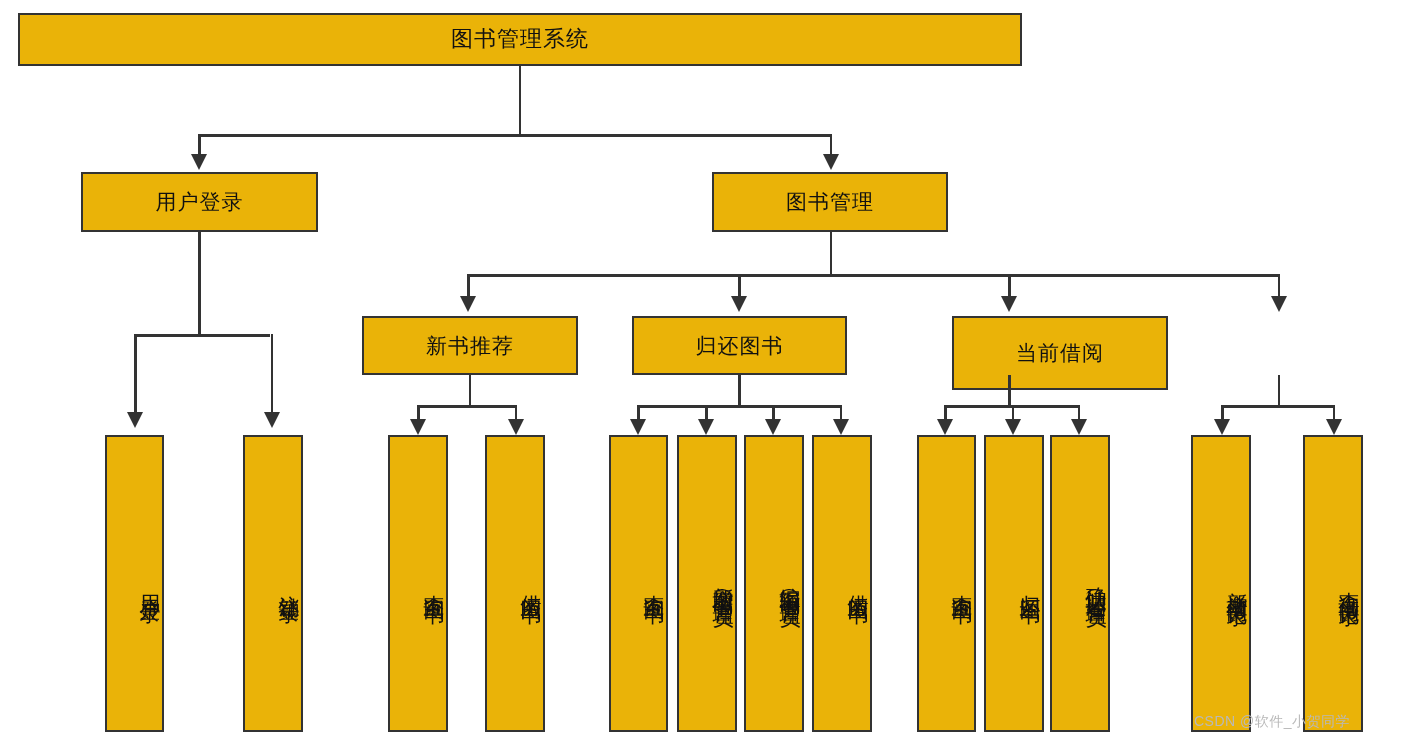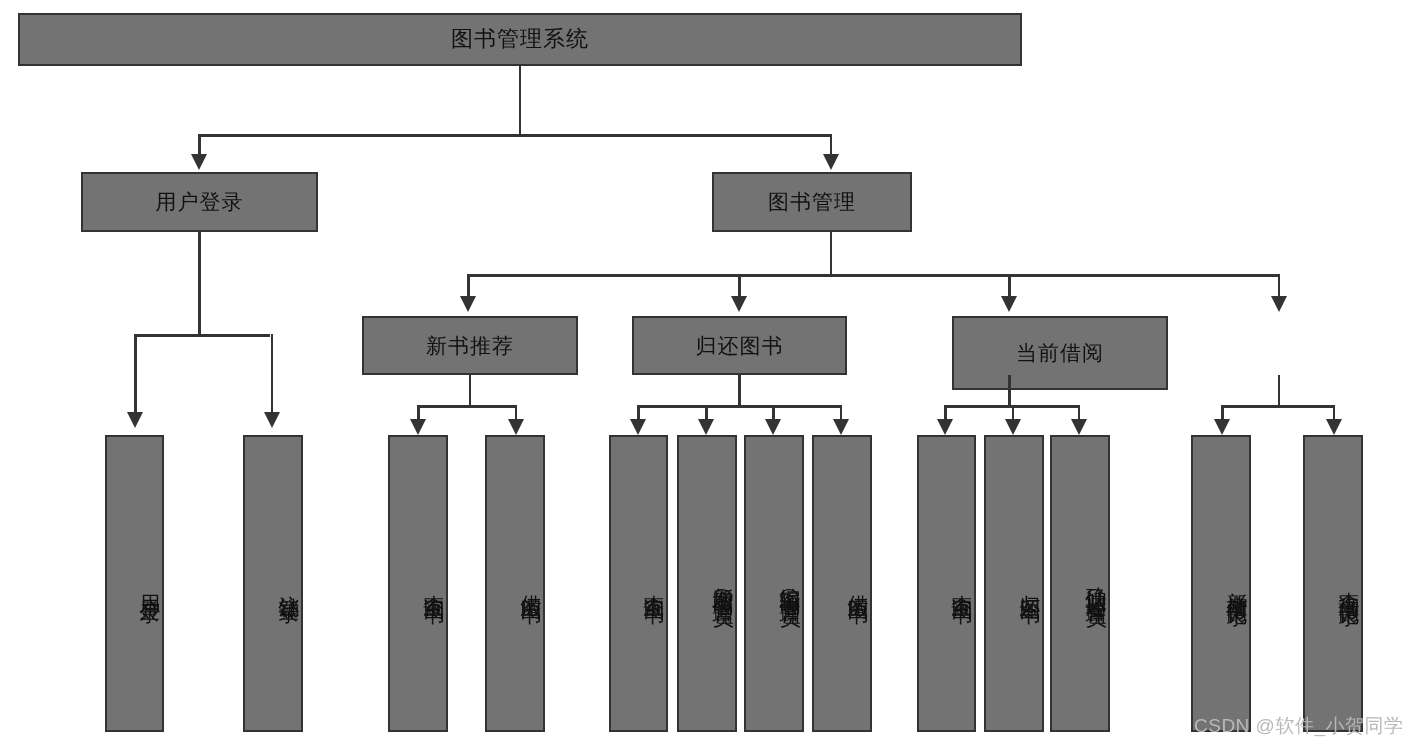--- a/index.html
+++ b/index.html
@@ -15,21 +15,21 @@
     position: relative;
     width: 1405px;
     height: 747px;
     background: #ffffff;
     overflow: hidden;
   }
   .node {
     position: absolute;
     box-sizing: border-box;
     border: 2.5px solid #333333;
-    background: #737373;
+    background: #eab308;
     display: flex;
     align-items: center;
     justify-content: center;
     color: #111111;
   }
   .node.horiz {
     font-size: 21px;
     letter-spacing: 1px;
     line-height: 1.2;
   }
@@ -62,21 +62,21 @@
     position: absolute;
     width: 0;
     height: 0;
     border-left: 8px solid transparent;
     border-right: 8px solid transparent;
     border-top: 16px solid #333333;
   }
   .watermark {
     position: absolute;
     color: #b9b9b9;
-    font-size: 19px;
+    font-size: 14px;
     letter-spacing: 0.5px;
     white-space: nowrap;
     pointer-events: none;
   }
 </style>
 </head>
 <body>
 
 <div id="canvas">
 
@@ -85,21 +85,21 @@
   <div class="edge v" style="left:518.75px; top:66px; height:68px;"></div>
 
   <div class="edge h" style="left:198px; top:134px; width:634px;"></div>
 
   <div class="edge v" style="left:198px; top:134px; height:22px;"></div>
   <div class="arrow" style="left:191.25px; top:154px;"></div>
   <div class="edge v" style="left:829.5px; top:134px; height:22px;"></div>
   <div class="arrow" style="left:822.75px; top:154px;"></div>
 
   <div class="node horiz" style="left:81px; top:172px; width:237px; height:60px;">用户登录</div>
-  <div class="node horiz" style="left:712px; top:172px; width:200px; height:60px;">图书管理</div>
+  <div class="node horiz" style="left:712px; top:172px; width:236px; height:60px;">图书管理</div>
 
   <div class="edge v" style="left:198px; top:232px; height:102px;"></div>
   <div class="edge h" style="left:134px; top:334px; width:136px;"></div>
   <div class="edge v" style="left:134px; top:334px; height:80px;"></div>
   <div class="arrow" style="left:127.25px; top:412px;"></div>
   <div class="edge v" style="left:270.5px; top:334px; height:80px;"></div>
   <div class="arrow" style="left:263.75px; top:412px;"></div>
 
   <div class="edge v" style="left:829.5px; top:232px; height:42px;"></div>
   <div class="edge h" style="left:467px; top:274px; width:813px;"></div>

